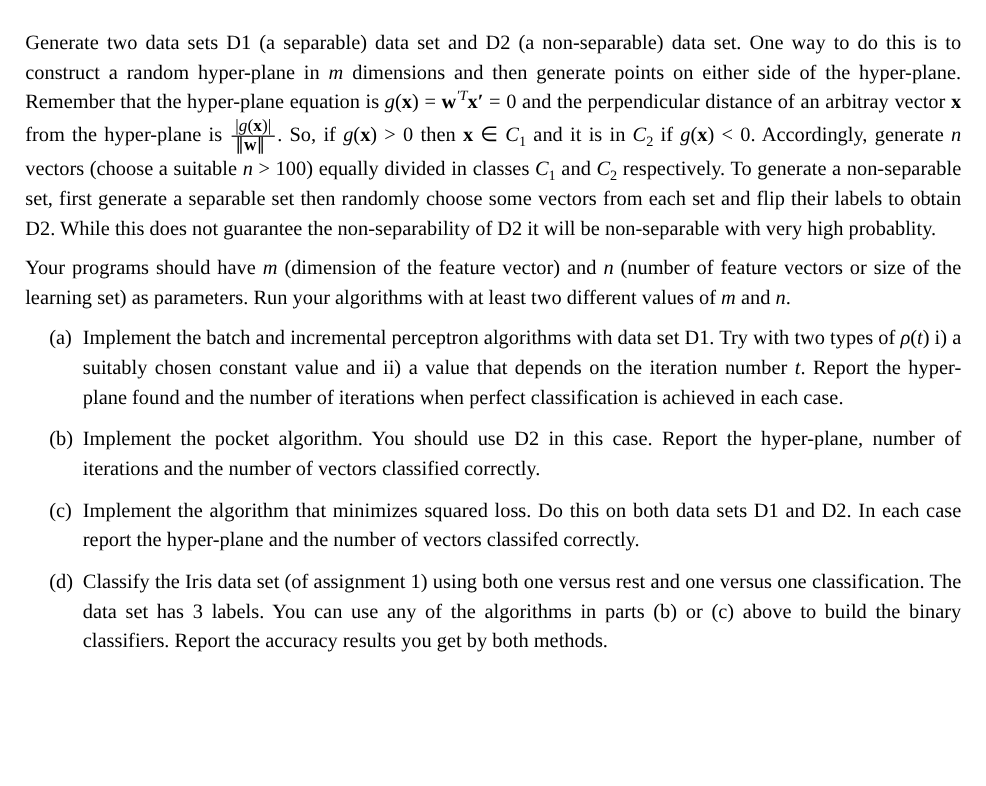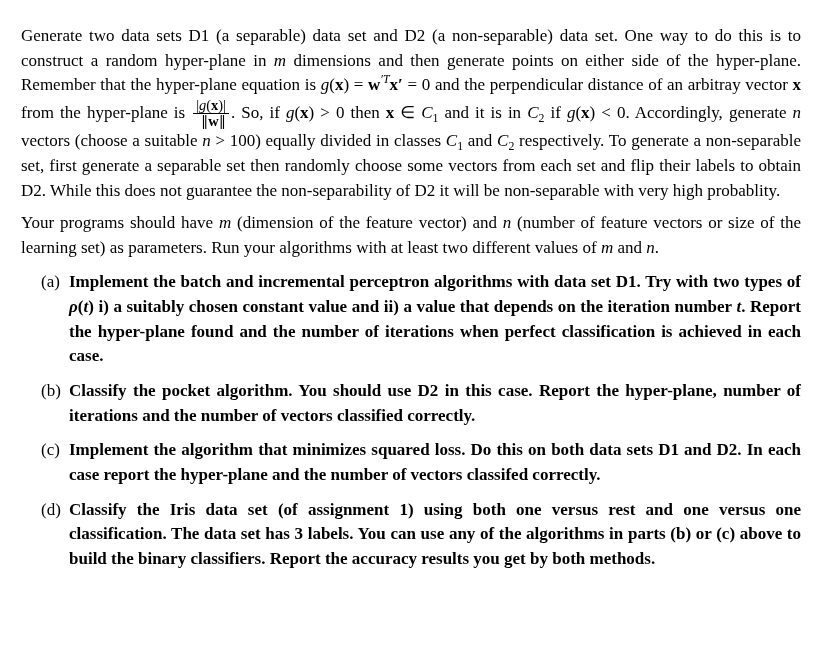--- a/index.html
+++ b/index.html
@@ -26,21 +26,21 @@
       line-height: 0;
     }
     .sub {
       font-size: 0.7em;
       vertical-align: sub;
       line-height: 0;
     }
     .frac {
       display: inline-block;
       vertical-align: middle;
-      text-align: right;
+      text-align: left;
       font-size: 0.85em;
       line-height: 1.05;
       margin: 0 2px;
     }
     .frac .num {
       display: block;
       border-bottom: 1px solid #000;
       padding: 0 3px;
     }
     .frac .den {
@@ -54,21 +54,20 @@
     .item {
       display: flex;
       margin-bottom: 10px;
     }
     .marker {
       flex: 0 0 28px;
     }
     .item-body {
       flex: 1;
       text-align: justify;
-      font-weight: bold;
     }
     p {
       margin: 4px 0 8px 0;
     }
   </style>
 </head>
 <body>
 
 <p>
   <span>Generate two data sets D1 (a separable) data set and D2 (a non-separable) data set. One way to do this is to construct a random hyper-plane in </span><span class="math-italic">m</span><span> dimensions and then generate points on either side of the hyper-plane. Remember that the hyper-plane equation is </span><span class="math-italic">g</span>(<span class="bold">x</span>)<span> = </span><span class="bold">w</span><span class="sup"><span class="math-italic">′</span><span class="math-italic">T</span></span><span class="bold">x′</span><span> = 0 and the perpendicular distance of an arbitray vector </span><span class="bold">x</span><span> from the hyper-plane is </span><span class="frac"><span class="num"><span>|</span><span class="math-italic">g</span><span>(</span><span class="bold">x</span><span>)|</span></span><span class="den"><span>∥</span><span class="bold">w</span><span>∥</span></span></span><span>. So, if </span><span class="math-italic">g</span><span>(</span><span class="bold">x</span><span>) &gt; 0 then </span><span class="bold">x</span><span> ∈ </span><span class="math-italic">C</span><span class="sub">1</span><span> and it is in </span><span class="math-italic">C</span><span class="sub">2</span><span> if </span><span class="math-italic">g</span><span>(</span><span class="bold">x</span><span>) &lt; 0. Accordingly, generate </span><span class="math-italic">n</span><span> vectors (choose a suitable </span><span class="math-italic">n</span><span> &gt; 100) equally divided in classes </span><span class="math-italic">C</span><span class="sub">1</span><span> and </span><span class="math-italic">C</span><span class="sub">2</span><span> respectively. To generate a non-separable set, first generate a separable set then randomly choose some vectors from each set and flip their labels to obtain D2. While this does not guarantee the non-separability of D2 it will be non-separable with very high probablity.</span>
@@ -82,21 +81,21 @@
 
   <div class="item">
     <div class="marker">(a)</div>
     <div class="item-body">
       <span>Implement the batch and incremental perceptron algorithms with data set D1. Try with two types of </span><span class="math-italic">ρ</span><span>(</span><span class="math-italic">t</span><span>) i) a suitably chosen constant value and ii) a value that depends on the iteration number </span><span class="math-italic">t</span><span>. Report the hyper-plane found and the number of iterations when perfect classification is achieved in each case.</span>
     </div>
   </div>
 
   <div class="item">
     <div class="marker">(b)</div>
-    <div class="item-body">Classify the pocket algorithm. You should use D2 in this case. Report the hyper-plane, number of iterations and the number of vectors classified correctly.</div>
+    <div class="item-body">Implement the pocket algorithm. You should use D2 in this case. Report the hyper-plane, number of iterations and the number of vectors classified correctly.</div>
   </div>
 
   <div class="item">
     <div class="marker">(c)</div>
     <div class="item-body">Implement the algorithm that minimizes squared loss. Do this on both data sets D1 and D2. In each case report the hyper-plane and the number of vectors classifed correctly.</div>
   </div>
 
   <div class="item">
     <div class="marker">(d)</div>
     <div class="item-body">Classify the Iris data set (of assignment 1) using both one versus rest and one versus one classification. The data set has 3 labels. You can use any of the algorithms in parts (b) or (c) above to build the binary classifiers. Report the accuracy results you get by both methods.</div>

